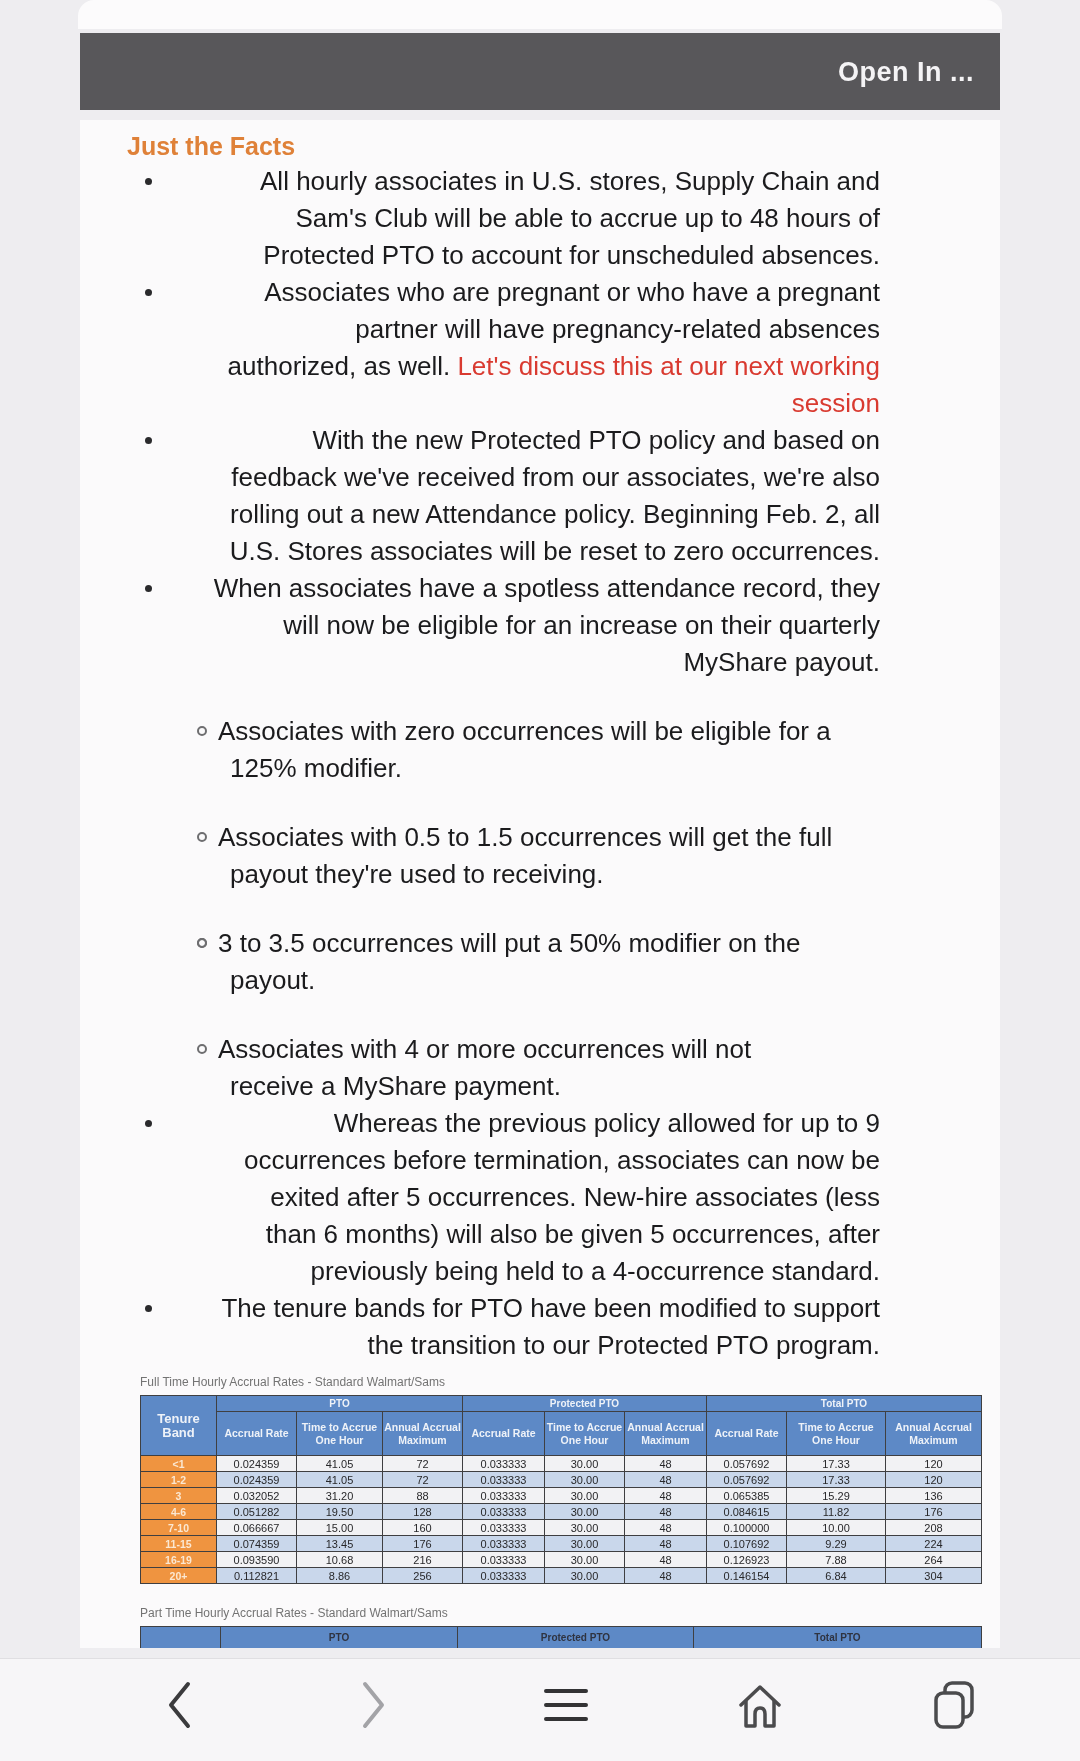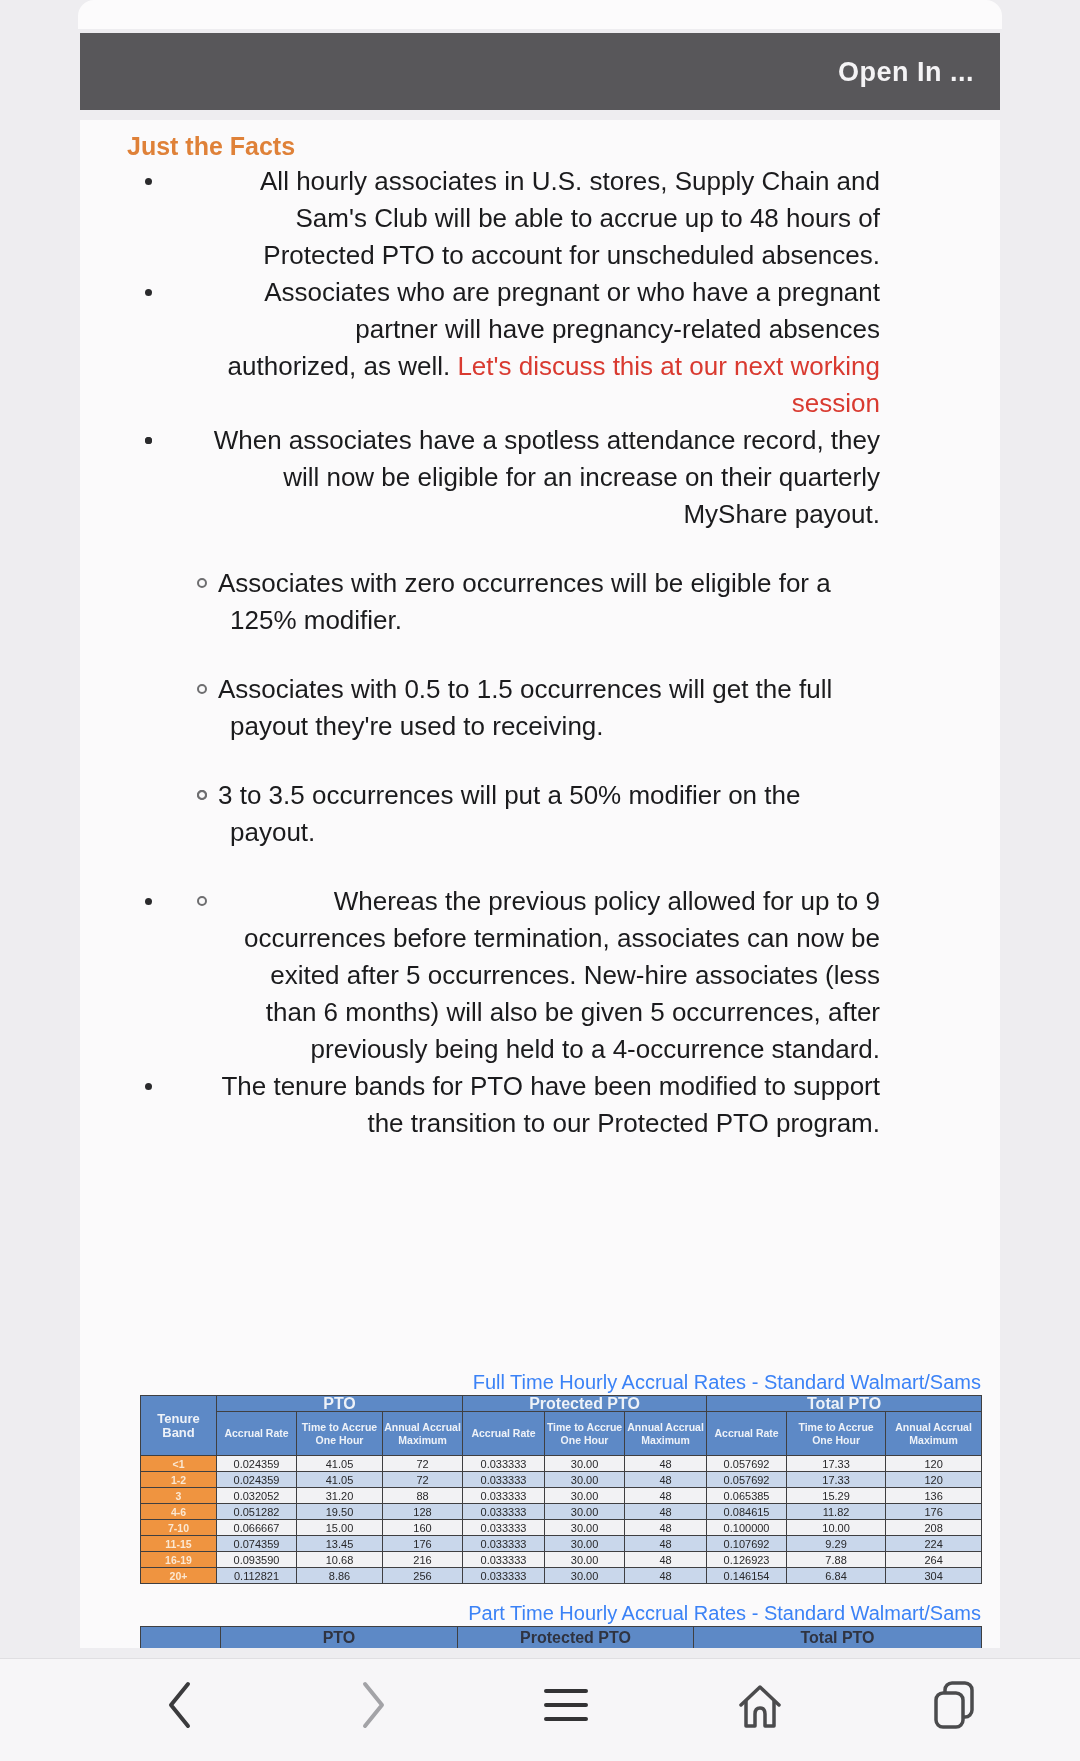--- a/index.html
+++ b/index.html
@@ -51,30 +51,30 @@
   .bullets li.l2{margin-left:43px;padding-left:47px;text-indent:-12px;width:700px;margin-top:32px;}
   .marker{position:absolute;text-indent:0;}
   .m1{left:5px;top:15px;width:7px;height:7px;border-radius:50%;background:#2a2a2c;}
   .m2{left:14px;top:13px;width:10px;height:10px;border-radius:50%;border:2px solid #6e6e70;background:transparent;}
   .red{color:var(--alert-red);}
 
   .table-block{position:absolute;left:60px;width:841px;}
   .tb-ft{top:1252px;}
   .tb-pt{top:1483px;}
   .tbl-title{
-    width:100%;text-align:right;font-size:20px;color:#3b82f6;
+    width:100%;text-align:left;font-size:12px;color:#737373;
     line-height:20px;margin-bottom:3px;
   }
   table.acc-table{border-collapse:collapse;table-layout:fixed;width:841px;}
   .acc-table th,.acc-table td{
     border:1px solid #3f3f41;overflow:hidden;padding:0 1px;text-align:center;
   }
   .acc-table .grp{
     background:var(--table-header-blue);color:#eef2f8;
-    font-size:16px;font-weight:700;height:16px;line-height:14px;margin-top:21px;
+    font-size:10px;font-weight:700;height:16px;line-height:14px;margin-top:21px;
   }
   .acc-table .colh{
     background:var(--table-header-blue);color:#eef2f8;
     font-size:10.5px;font-weight:700;height:44px;line-height:13px;
   }
   .acc-table .tenure-h{
     background:var(--table-header-blue);color:#eef2f8;
     font-size:13px;font-weight:700;line-height:14px;
   }
   .acc-table td{font-size:11px;color:#28282a;height:16px;}
@@ -114,32 +114,36 @@
   <h1 class="doc-heading">Just the Facts</h1>
 
   <ul class="bullets" id="bullet-list">
       <li class="l1"><span class="marker m1"></span><span>All hourly associates in U.S. stores, Supply Chain and
 Sam's Club will be able to accrue up to 48 hours of
 Protected PTO to account for unscheduled absences.</span></li>
       <li class="l1"><span class="marker m1"></span><span>Associates who are pregnant or who have a pregnant
 partner will have pregnancy-related absences
 authorized, as well. </span><span class="red">Let's discuss this at our next working
 session</span></li>
-      <li class="l1"><span class="marker m1"></span></li>
+      <li class="l1"><span class="marker m1"></span><span>With the new Protected PTO policy and based on
+feedback we've received from our associates, we're also
+rolling out a new Attendance policy. Beginning Feb. 2, all
+U.S. Stores associates will be reset to zero occurrences.</span></li>
       <li class="l1"><span class="marker m1"></span><span>When associates have a spotless attendance record, they
 will now be eligible for an increase on their quarterly
 MyShare payout.</span></li>
       <li class="l2"><span class="marker m2"></span><span>Associates with zero occurrences will be eligible for a
 125% modifier.</span></li>
       <li class="l2"><span class="marker m2"></span><span>Associates with 0.5 to 1.5 occurrences will get the full
 payout they're used to receiving.</span></li>
       <li class="l2"><span class="marker m2"></span></li>
       <li class="l2"><span class="marker m2"></span><span>3 to 3.5 occurrences will put a 50% modifier on the
 payout.</span></li>
-      <li class="l2"><span class="marker m2"></span></li>
+      <li class="l2"><span class="marker m2"></span><span>Associates with 4 or more occurrences will not
+receive a MyShare payment.</span></li>
       <li class="l1"><span class="marker m1"></span><span>Whereas the previous policy allowed for up to 9
 occurrences before termination, associates can now be
 exited after 5 occurrences. New-hire associates (less
 than 6 months) will also be given 5 occurrences, after
 previously being held to a 4-occurrence standard.</span></li>
       <li class="l1"><span class="marker m1"></span><span>The tenure bands for PTO have been modified to support
 the transition to our Protected PTO program.</span></li>
     </ul>
 
   <div class="table-block tb-ft">

